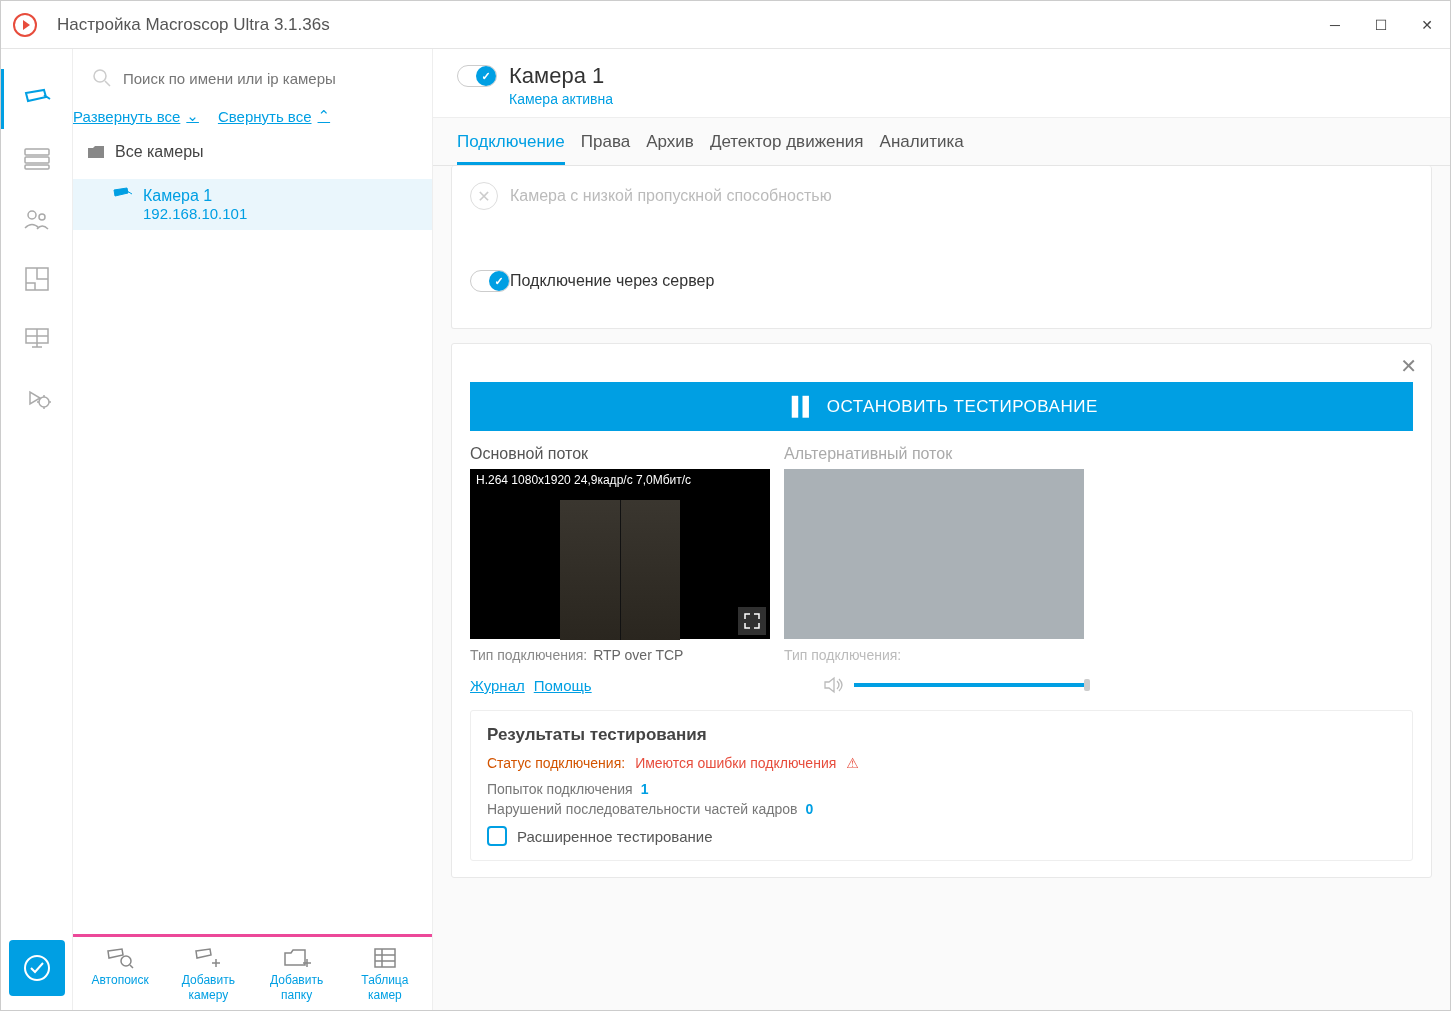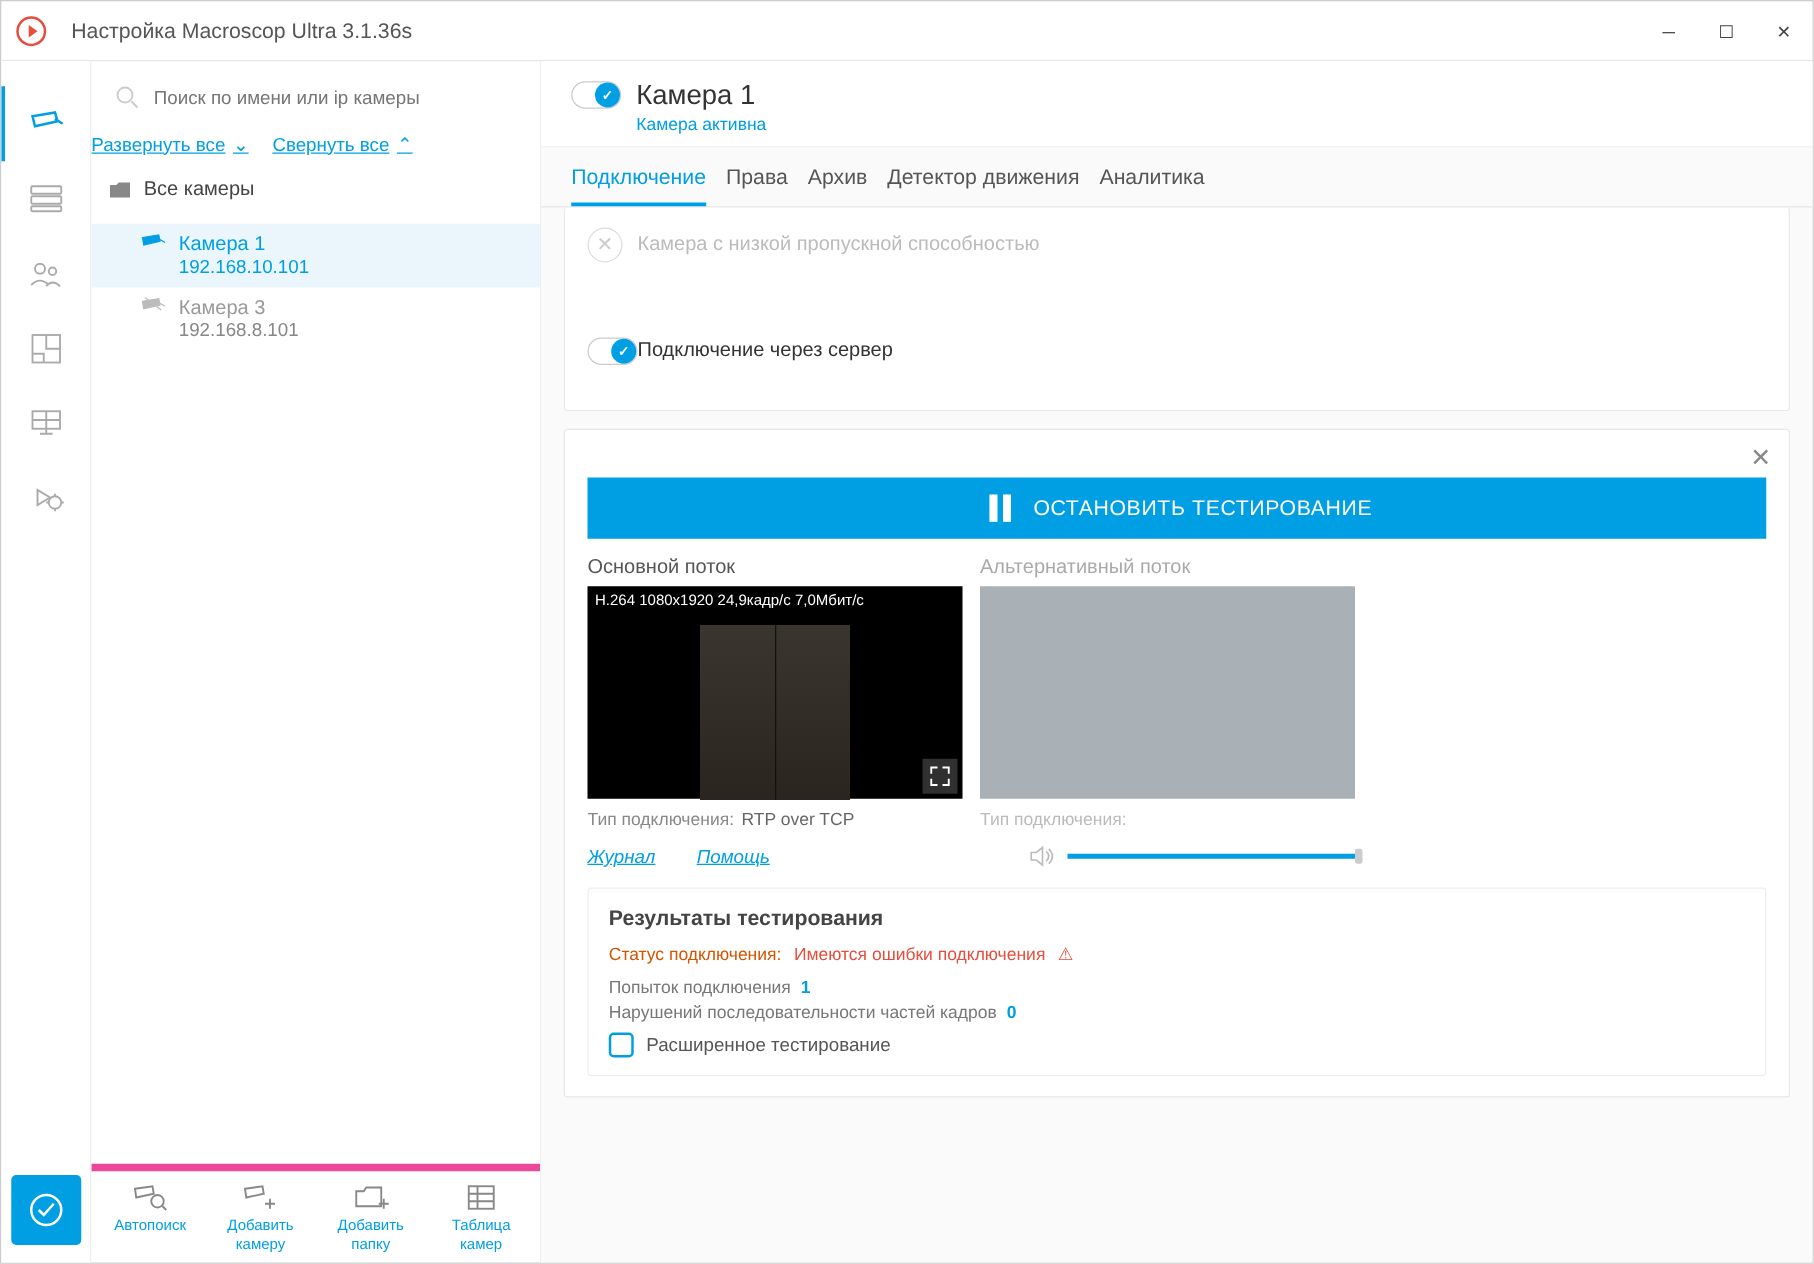--- a/index.html
+++ b/index.html
@@ -31,21 +31,21 @@
   .linkish { color:#009fe3; text-decoration:underline; cursor:pointer; display:flex; align-items:center; gap:6px; font-size:15px;}
   .tree { flex:1; overflow:auto; }
   .tree-root { padding: 6px 0 18px 14px; display:flex; align-items:center; gap:10px; font-size:16px; color:#444;}
   .tree-item { padding: 8px 10px 8px 40px; display:flex; align-items:flex-start; gap:10px; cursor:pointer; }
   .tree-item.selected { background:#eaf6fc; }
   .tree-item.selected .cam-name, .tree-item.selected .cam-ip { color:#009fe3; }
   .tree-item.selected svg { fill:#009fe3; stroke:#009fe3;}
   .tree-item.disabled svg { fill:#bbb; stroke:#bbb;}
   .cam-name { font-size:16px; color:#555; }
   .cam-ip { font-size:15px; color:#888; }
-  .bottom-actions { border-top:6px solid #ec4899; display:flex; padding:10px 4px; gap:2px; }
+  .bottom-actions { border-top:3px solid #ec4899; display:flex; padding:10px 4px; gap:2px; }
   .ba { flex:1; display:flex; flex-direction:column; align-items:center; gap:4px; cursor:pointer; font-size:12px; color:#009fe3; text-align:center; line-height:1.2;}
   .ba svg { stroke:#888; fill:none;}
   
   
   .content { flex:1; display:flex; flex-direction:column; background:#fafafa; }
   .content-head { background:#fff; border-bottom:1px solid #eee; padding: 14px 24px 0 24px;}
   .cam-header { display:flex; align-items:center; gap:12px; }
   .toggle { width:40px; height:22px; background:#fff; border:1px solid #ccc; border-radius:11px; position:relative; cursor:pointer;}
   .toggle.on { }
   .toggle .knob { position:absolute; width:20px;height:20px;border-radius:50%; background:#009fe3; top:0; right:0; display:flex;align-items:center;justify-content:center;}
@@ -72,21 +72,21 @@
   .stream.alt h4 { color:#aaa; }
   .preview { width:100%; height:170px; background:#000; position:relative; }
   .preview.blank { background:#aab1b6; }
   .overlay-txt { position:absolute; top:4px; left:6px; color:#fff; font-size:12px;}
   .expand-ic { position:absolute; bottom:4px; right:4px; width:28px;height:28px; background:rgba(60,60,60,0.8); display:flex;align-items:center;justify-content:center;}
   .door { position:absolute; left:50%; top:18%; transform:translateX(-50%); width:120px; height:140px; background:linear-gradient(#3a362f,#2a261f); }
   .door::before{content:'';position:absolute;left:50%;top:0;bottom:0;width:1px;background:#111;}
   .ctype { margin-top:8px; font-size:14px; color:#888; }
   .ctype .val { color:#666; margin-left:6px;}
   .stream.alt .ctype { color:#bbb; }
-  .links-row { display:flex; gap:33px; margin-top:14px; align-items:center;font-style:italic;}
+  .links-row { display:flex; gap:9px; margin-top:14px; align-items:center;}
   .vol { margin-left:auto; display:flex; align-items:center; gap:10px; width:260px;}
   .vol-track { flex:1; height:4px; background:#009fe3; position:relative;}
   .vol-track::after{content:'';position:absolute;right:-6px;top:-4px;width:6px;height:12px;background:#ccc;border-radius:2px;}
   
   .results { border:1px solid #eee; border-radius:3px; padding:14px 16px; margin-top:16px;}
   .results h4 { font-size:17px; color:#444; font-weight:600; margin-bottom:10px;}
   .status-line { font-size:14px; color:#e67e22; display:flex; gap:10px; align-items:center; margin-bottom:10px;}
   .status-line .lbl{ color:#d35400;}
   .status-line .err{ color:#e74c3c;}
   .warn-ic { color:#e74c3c; }
@@ -182,29 +182,20 @@
           </svg>
         <span>Все камеры</span>
       </div>
       <div class="tree-item selected">
         <svg width="20" height="14">
             <path d="M1 3 L14 1 L15 6 L2 9 Z M14 4 L19 7" fill="#009fe3" stroke="#009fe3"></path>
           </svg>
         <div>
           <div class="cam-name">Камера 1</div>
           <div class="cam-ip">192.168.10.101</div>
-        </div>
-      </div>
-      <div class="tree-item disabled">
-        <svg width="20" height="14">
-            <path d="M1 3 L14 1 L15 6 L2 9 Z M14 4 L19 7 M3 0 L16 10" fill="#bbb" stroke="#bbb" stroke-width="1"></path>
-          </svg>
-        <div>
-          <div class="cam-name" style="color:#999">Камера 3</div>
-          <div class="cam-ip">192.168.8.101</div>
         </div>
       </div>
     </div>
     <div class="bottom-actions">
       <div class="ba">
         <svg width="28" height="22">
             <path d="M2 4 L16 2 L17 8 L3 11 Z" stroke="#888" fill="none" stroke-width="1.5"></path>
             <circle cx="20" cy="14" r="5" stroke="#888" fill="none" stroke-width="1.5"></circle>
             <path d="M24 18 L27 21" stroke="#888" stroke-width="1.5"></path>
           </svg>

